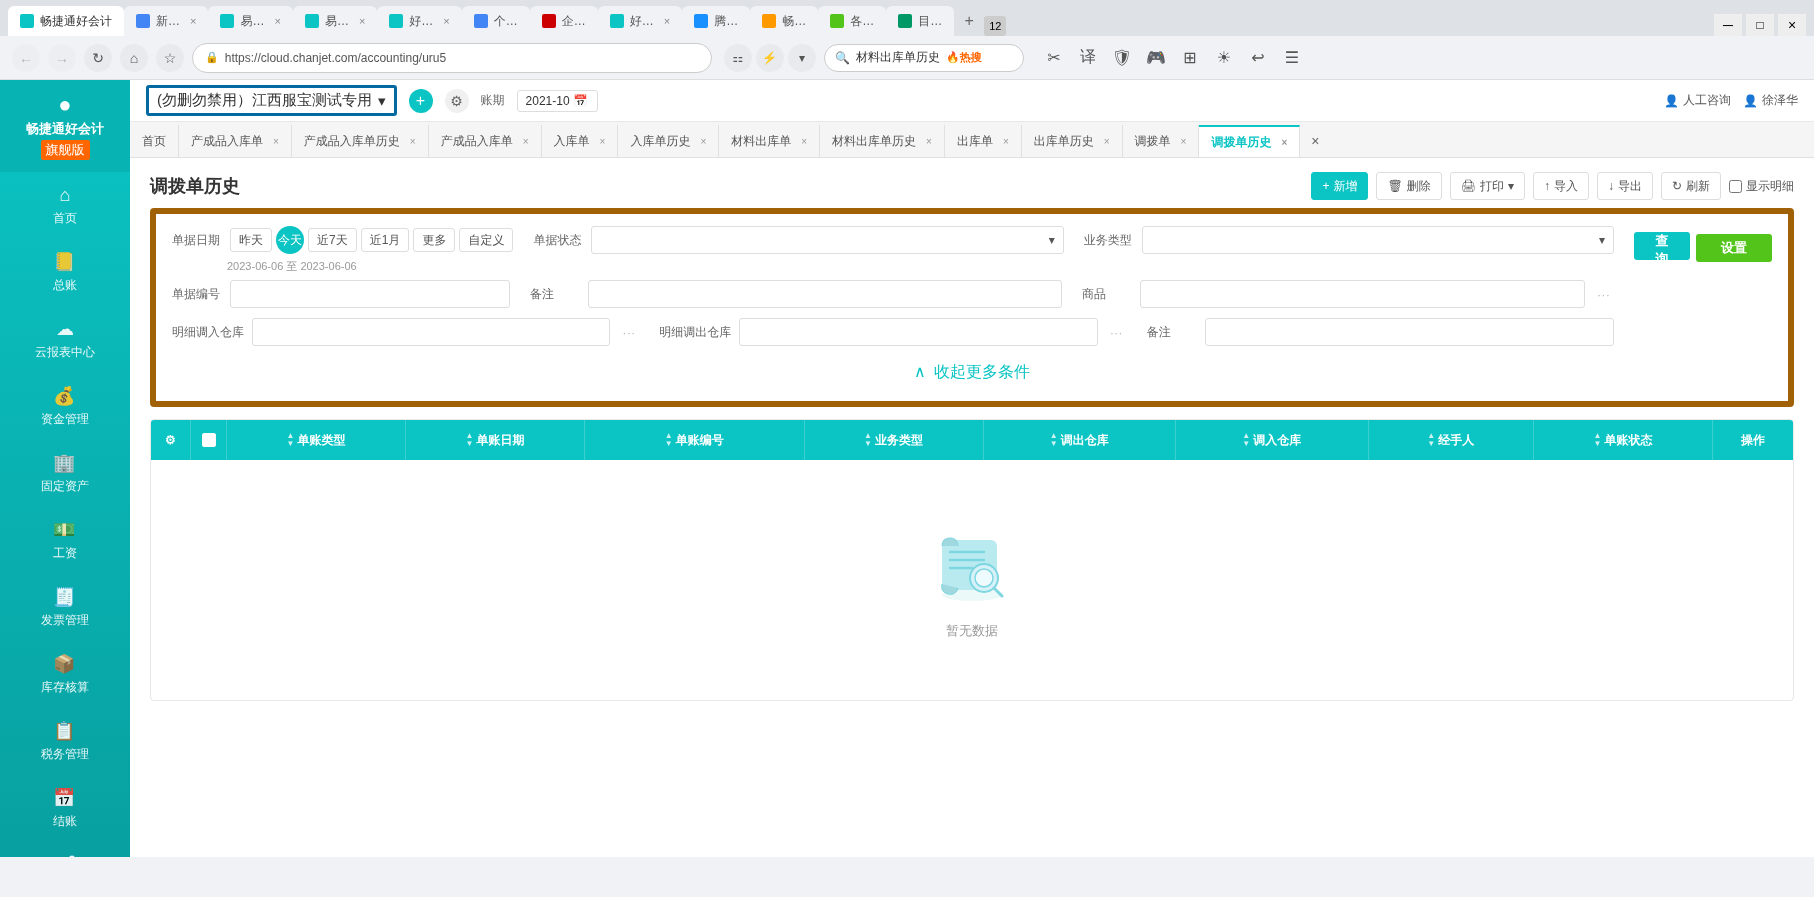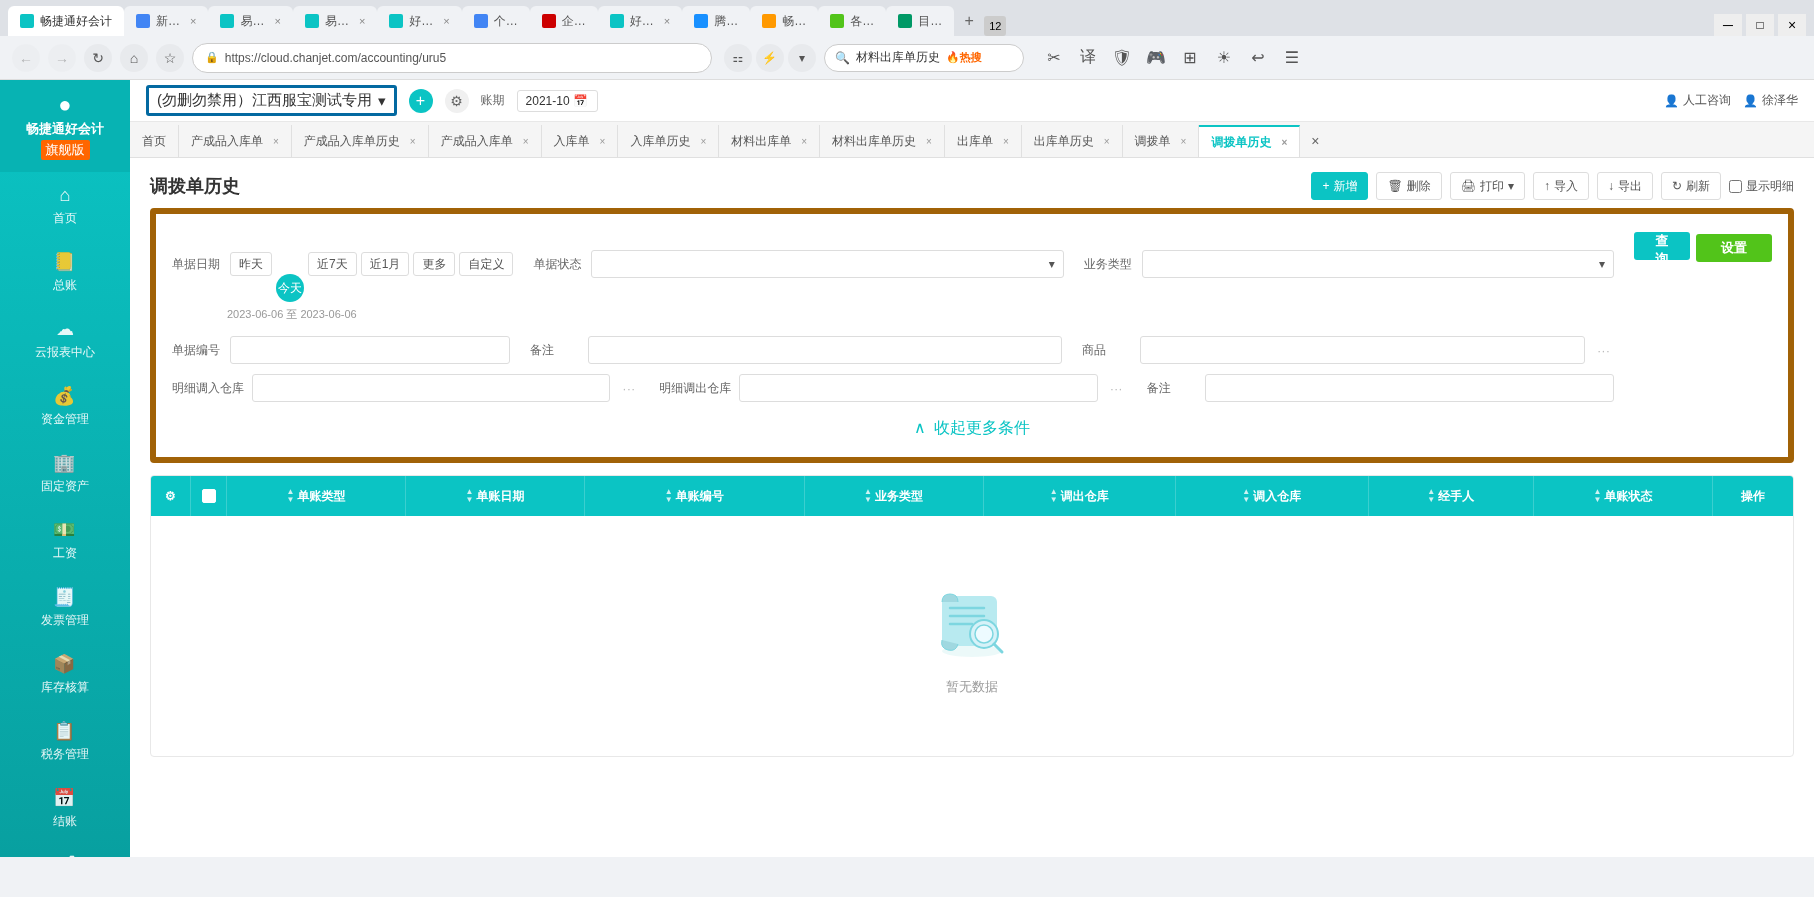--- a/index.html
+++ b/index.html
@@ -61,21 +61,21 @@
     .action-btn.primary { background: #0bc4c4; color: #fff; border-color: #0bc4c4; }
     .show-col-label { font-size: 12px; color: #555; display: flex; align-items: center; gap: 4px; }
 
     
     .filter-area { background: #fff; border: 6px solid #a16207; margin: 0 20px; padding: 12px 16px; border-radius: 4px; }
     .filter-row { display: flex; align-items: center; gap: 20px; margin-bottom: 10px; flex-wrap: wrap; }
     .filter-group { display: flex; align-items: center; gap: 8px; }
     .filter-label { font-size: 12px; color: #666; white-space: nowrap; min-width: 50px; }
     .date-btn-group { display: flex; align-items: center; gap: 4px; }
     .date-btn { height: 24px; padding: 0 8px; border: 1px solid #ddd; border-radius: 3px; background: #fff; font-size: 12px; cursor: pointer; color: #555; }
-    .date-btn.active { background: #0bc4c4; color: #fff; border-color: #0bc4c4; border-radius: 50%; width: 24px; padding: 0; display: flex; align-items: center; justify-content: center; margin-top: 48px; }
+    .date-btn.active { background: #0bc4c4; color: #fff; border-color: #0bc4c4; border-radius: 50%; width: 24px; padding: 0; display: flex; align-items: center; justify-content: center; }
     .date-range-text { font-size: 11px; color: #999; }
     .filter-select { height: 28px; border: 1px solid #ddd; border-radius: 3px; padding: 0 8px; font-size: 12px; color: #555; background: #fff; min-width: 280px; display: flex; align-items: center; justify-content: space-between; cursor: pointer; }
     .filter-input { height: 28px; border: 1px solid #ddd; border-radius: 3px; padding: 0 8px; font-size: 12px; color: #555; background: #fff; min-width: 280px; outline: none; }
     .filter-dots { color: #bbb; cursor: pointer; padding: 0 4px; }
     .filter-action-btn { height: 28px; padding: 0 16px; border-radius: 3px; font-size: 13px; cursor: pointer; font-weight: bold; }
     .query-btn { background: #0bc4c4; color: #fff; border: none; }
     .set-btn { background: #52c41a; color: #fff; border: none; margin-top: 4px; }
     .collapse-bar { text-align: center; padding: 6px 0; color: #0bc4c4; font-size: 16px; cursor: pointer; }
     .collapse-icon { margin-right: 4px; }
 
@@ -402,21 +402,21 @@
               </div>
               <div class="filter-group" style="flex:1;">
                 <span class="filter-label">业务类型</span>
                 <div class="filter-select" style="flex:1;">
                   <span></span>
                   <span>▾</span>
                 </div>
               </div>
             </div>
 
-            <div style="margin-left:55px;margin-top:-6px;margin-bottom:14px;">
+            <div style="margin-left:55px;margin-top:-6px;margin-bottom:6px;">
               <span class="date-range-text">2023-06-06 至 2023-06-06</span>
             </div>
 
             <div class="filter-row">
               <div class="filter-group">
                 <span class="filter-label">单据编号</span>
                 <input class="filter-input" style="width: 260px;">
               </div>
               <div class="filter-group" style="flex:1;">
                 <span class="filter-label">备注</span>

